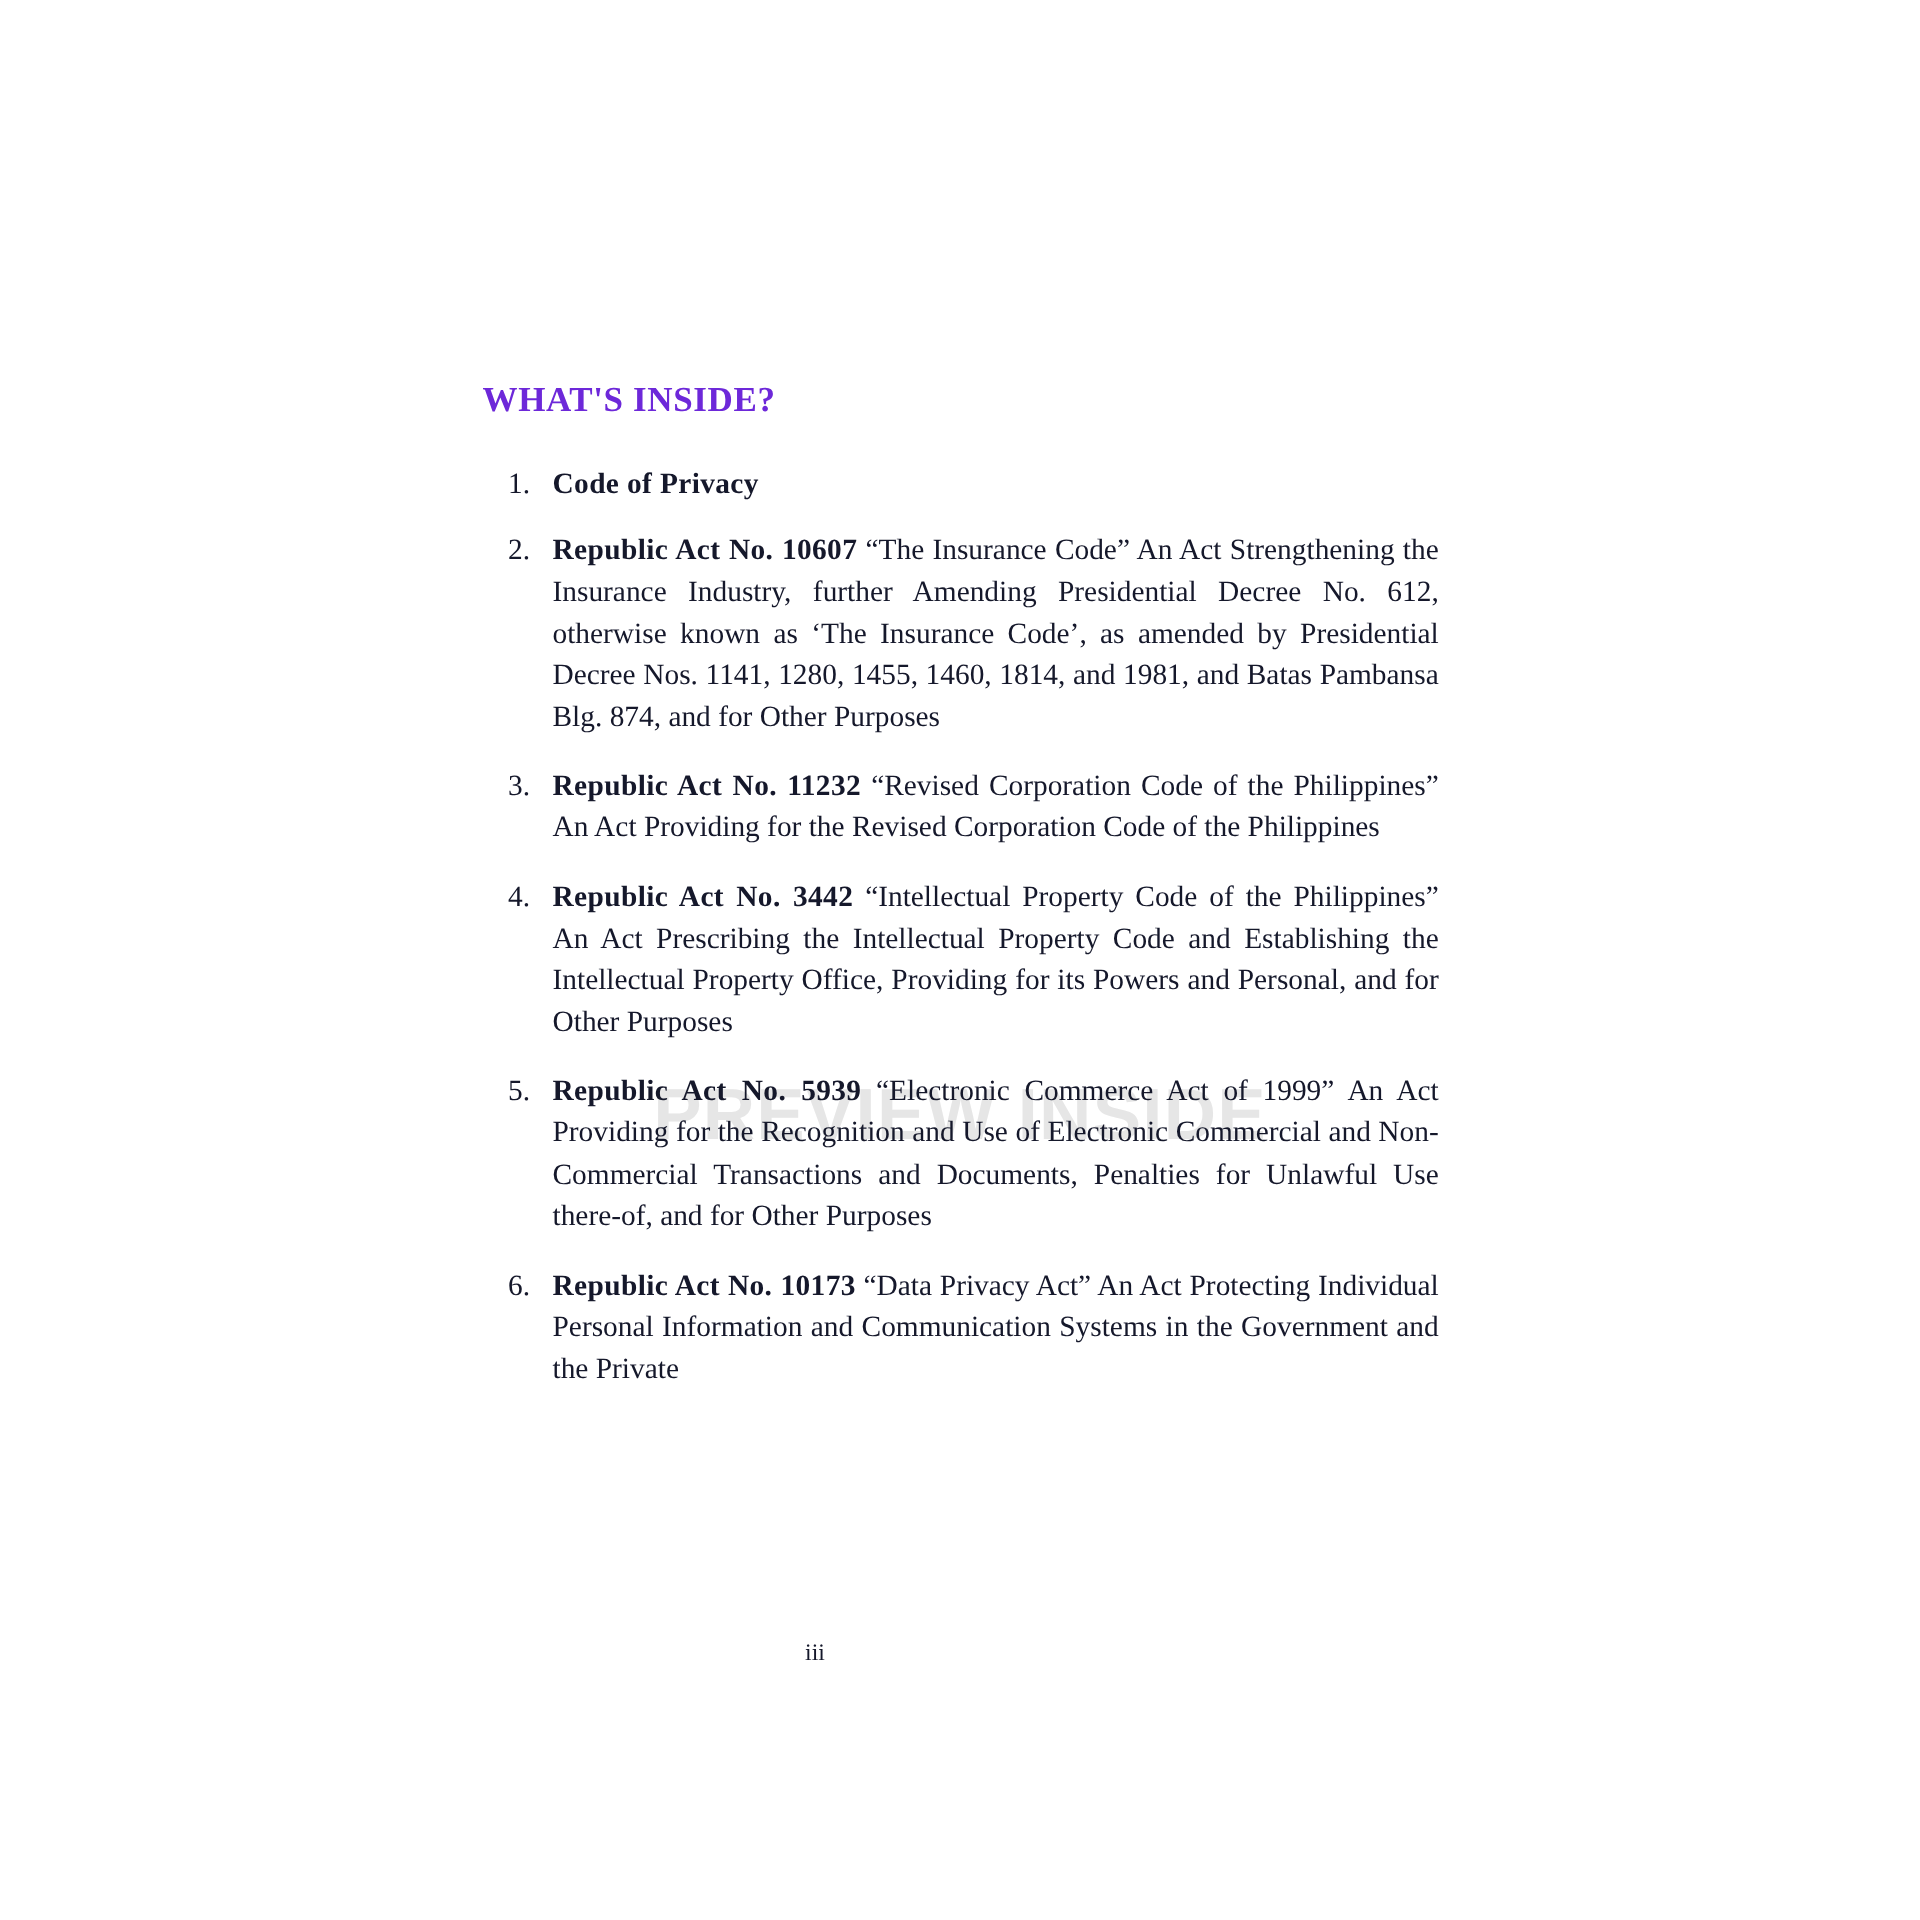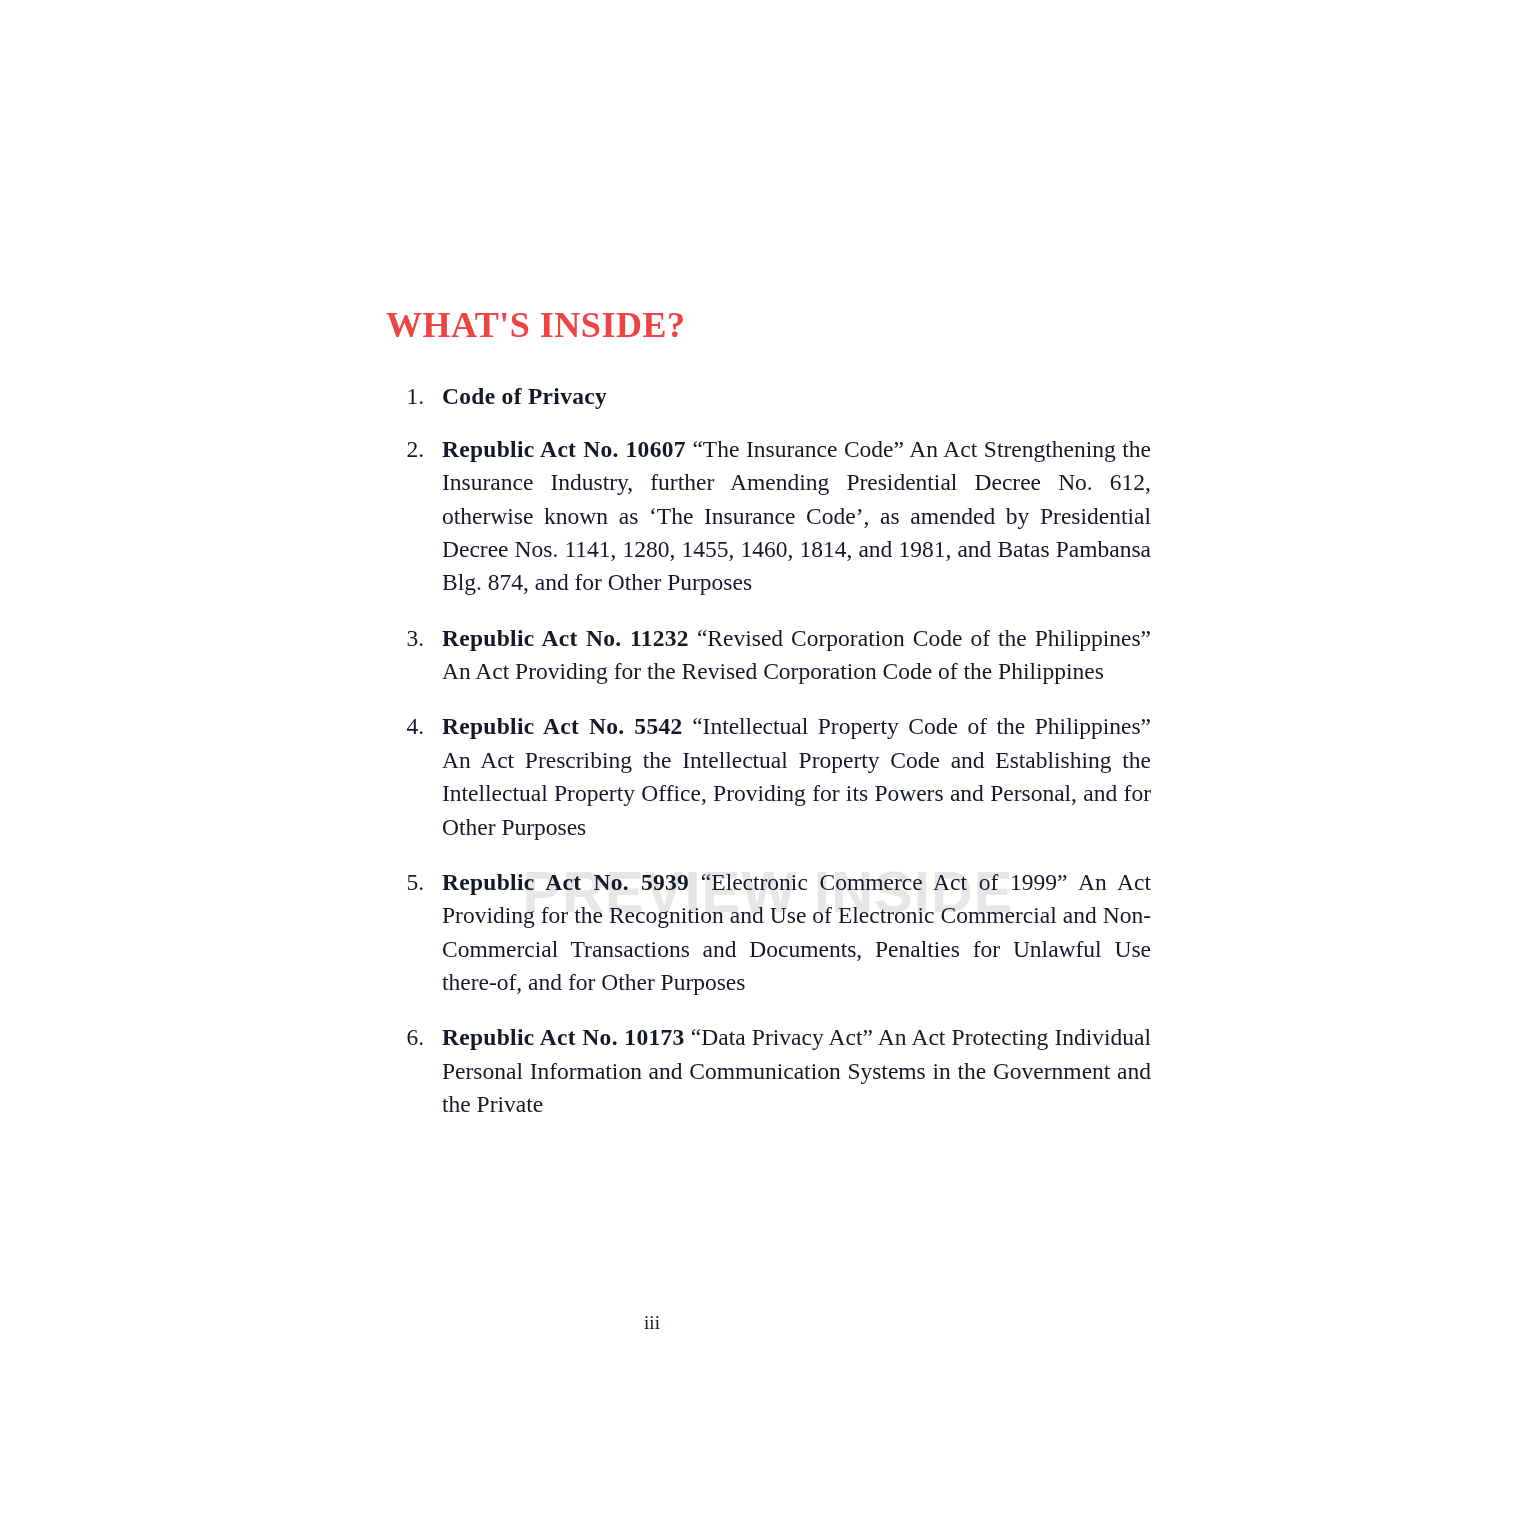--- a/index.html
+++ b/index.html
@@ -27,23 +27,23 @@
   #content {
     position: absolute;
     left: 386px;
     top: 306px;
     width: 765px;
   }
 
   #page-title {
     font-family: "Liberation Serif", serif;
     font-weight: bold;
-    font-size: 36px;
+    font-size: 28px;
     letter-spacing: 0.5px;
-    color: #ef4444;
+    color: #6d28d9;
     margin: 0 0 34px 0;
     line-height: 1.1;
   }
 
   ol.toc {
     list-style: none;
     margin: 0;
     padding: 0;
   }
 
@@ -133,21 +133,21 @@
 
       <li class="toc-item">
         <span class="num">2.</span><span class="entry-title">Republic Act No. 10607</span> <span class="entry-desc">“The Insurance Code” An Act Strengthening the Insurance Industry, further Amending Presidential Decree No. 612, otherwise known as ‘The Insurance Code’, as amended by Presidential Decree Nos. 1141, 1280, 1455, 1460, 1814, and 1981, and Batas Pambansa Blg. 874, and for Other Purposes</span>
       </li>
 
       <li class="toc-item">
         <span class="num">3.</span><span class="entry-title">Republic Act No. 11232</span> <span class="entry-desc">“Revised Corporation Code of the Philippines” An Act Providing for the Revised Corporation Code of the Philippines</span>
       </li>
 
       <li class="toc-item">
-        <span class="num">4.</span><span class="entry-title">Republic Act No. 5542</span> <span class="entry-desc">“Intellectual Property Code of the Philippines” An Act Prescribing the Intellectual Property Code and Establishing the Intellectual Property Office, Providing for its Powers and Personal, and for Other Purposes</span>
+        <span class="num">4.</span><span class="entry-title">Republic Act No. 3442</span> <span class="entry-desc">“Intellectual Property Code of the Philippines” An Act Prescribing the Intellectual Property Code and Establishing the Intellectual Property Office, Providing for its Powers and Personal, and for Other Purposes</span>
       </li>
 
       <li class="toc-item">
         <span class="num">5.</span><span class="entry-title">Republic Act No. 5939</span> <span class="entry-desc">“Electronic Commerce Act of 1999” An Act Providing for the Recognition and Use of Electronic Commercial and Non-Commercial Transactions and Documents, Penalties for Unlawful Use there-of, and for Other Purposes</span>
       </li>
 
       <li class="toc-item">
         <span class="num">6.</span><span class="entry-title">Republic Act No. 10173</span> <span class="entry-desc">“Data Privacy Act” An Act Protecting Individual Personal Information and Communication Systems in the Government and the Private</span>
       </li>
 

